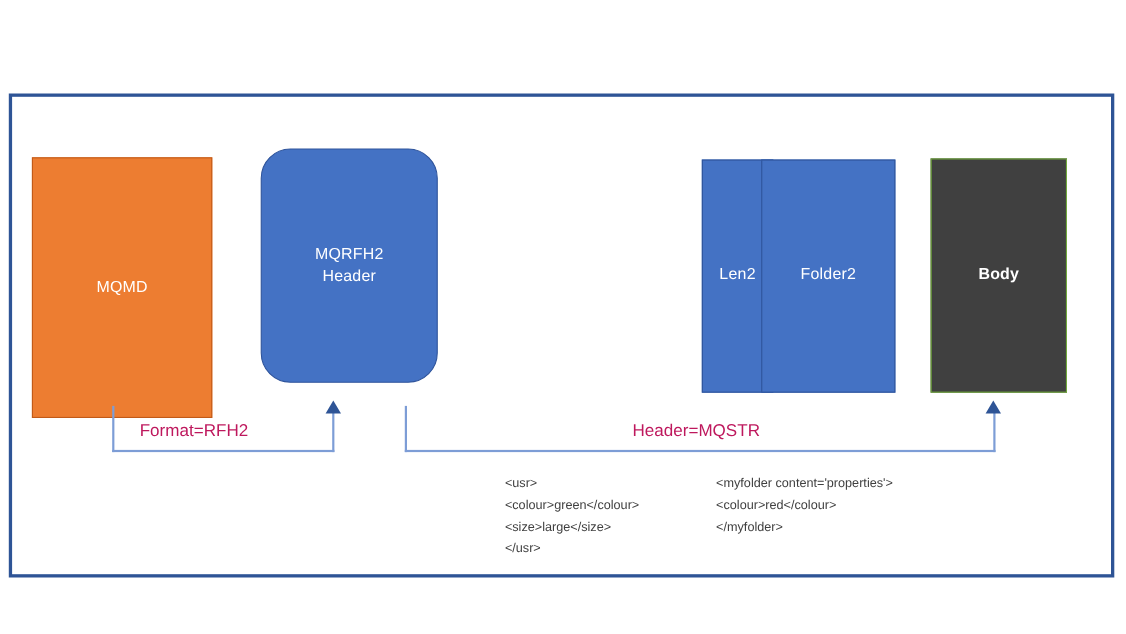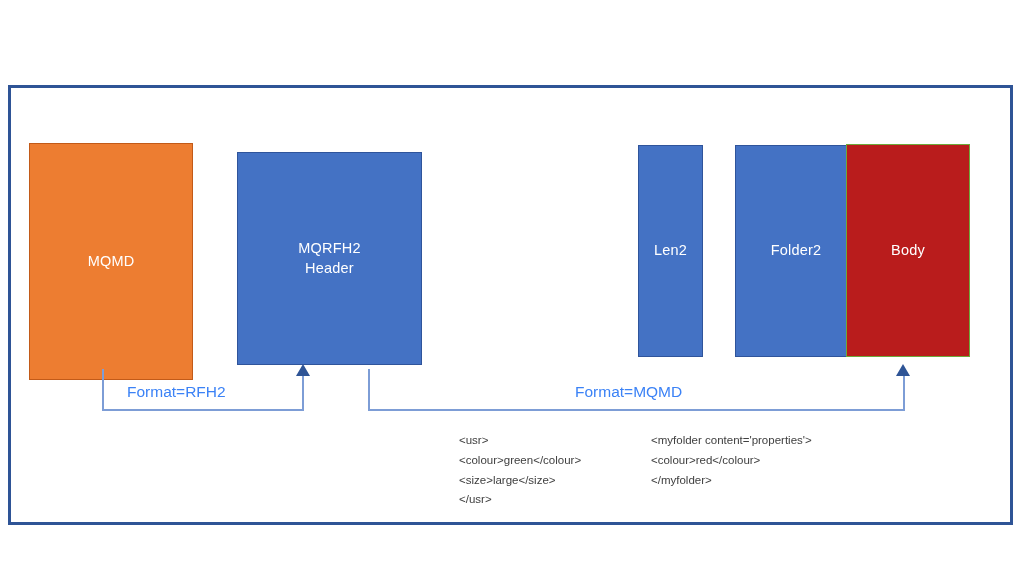--- a/index.html
+++ b/index.html
@@ -44,21 +44,21 @@
     justify-content: center;
     text-align: center;
     color: #FFFFFF;
     font-size: 14.5px;
     line-height: 1.35;
     letter-spacing: .2px;
     font-family: "Liberation Sans", sans-serif;
   }
   .seg.orange { background: #ED7D31; border-color: #C25A18; }
   .seg.blue   { background: #4472C4; border-color: #2F549B; }
-  .seg.green  { background: #b91c1c; border-color: #6FA83A; }
+  .seg.green  { background: #404040; border-color: #6FA83A; font-weight: bold; }
 
   .seg-label { white-space: pre-line; }
 
   
   .bracket {
     position: absolute;
     box-sizing: border-box;
     border-left: 2px solid #7D9DD6;
     border-bottom: 2px solid #7D9DD6;
     border-right: 2px solid #7D9DD6;
@@ -68,21 +68,21 @@
     position: absolute;
     width: 0;
     height: 0;
     border-left: 7px solid transparent;
     border-right: 7px solid transparent;
     border-bottom: 12px solid #2E5496;
   }
   .bracket-label {
     position: absolute;
     font-size: 15.5px;
-    color: #3b82f6;
+    color: #be185d;
     white-space: nowrap;
     font-family: "Liberation Sans", sans-serif;
   }
 
   
   .xml-block {
     position: absolute;
     font-size: 11.5px;
     line-height: 1.72;
     color: #404040;
@@ -94,46 +94,46 @@
 <body>
 
 <div id="canvas">
 
   <div class="outer-frame"></div>
 
   <div class="seg orange" style="left:29px; top:143px; width:164px; height:237px;">
     <span class="seg-label">MQMD</span>
   </div>
 
-  <div class="seg blue" style="left:237px; top:152px; width:185px; height:213px;">
+  <div class="seg blue" style="left:237px; top:135px; width:161px; height:213px;border-radius:27px;">
     <span class="seg-label">MQRFH2
 Header</span>
   </div>
 
 
 
   <div class="seg blue" style="left:638px; top:145px; width:65px; height:212px;">
     <span class="seg-label">Len2</span>
   </div>
 
-  <div class="seg blue" style="left:692px; top:145px; width:122px; height:212px;margin-left:43px;">
+  <div class="seg blue" style="left:692px; top:145px; width:122px; height:212px;">
     <span class="seg-label">Folder2</span>
   </div>
 
   <div class="seg green" style="left:846px; top:144px; width:124px; height:213px;">
     <span class="seg-label">Body</span>
   </div>
 
   <div class="bracket" style="left:102px; top:369px; width:202px; height:42px;"></div>
   <div class="bracket-arrow" style="left:296px; top:364px;"></div>
   <div class="bracket-label" style="left:127px; top:383px;">Format=RFH2</div>
 
   <div class="bracket" style="left:368px; top:369px; width:537px; height:42px;"></div>
   <div class="bracket-arrow" style="left:896px; top:364px;"></div>
-  <div class="bracket-label" style="left:575px; top:383px;">Format=MQMD</div>
+  <div class="bracket-label" style="left:575px; top:383px;">Header=MQSTR</div>
 
   <div class="xml-block" style="left:459px; top:431px;">&lt;usr&gt;
 &lt;colour&gt;green&lt;/colour&gt;
 &lt;size&gt;large&lt;/size&gt;
 &lt;/usr&gt;</div>
 
   <div class="xml-block" style="left:651px; top:431px;">&lt;myfolder content='properties'&gt;
 &lt;colour&gt;red&lt;/colour&gt;
 &lt;/myfolder&gt;</div>
 

